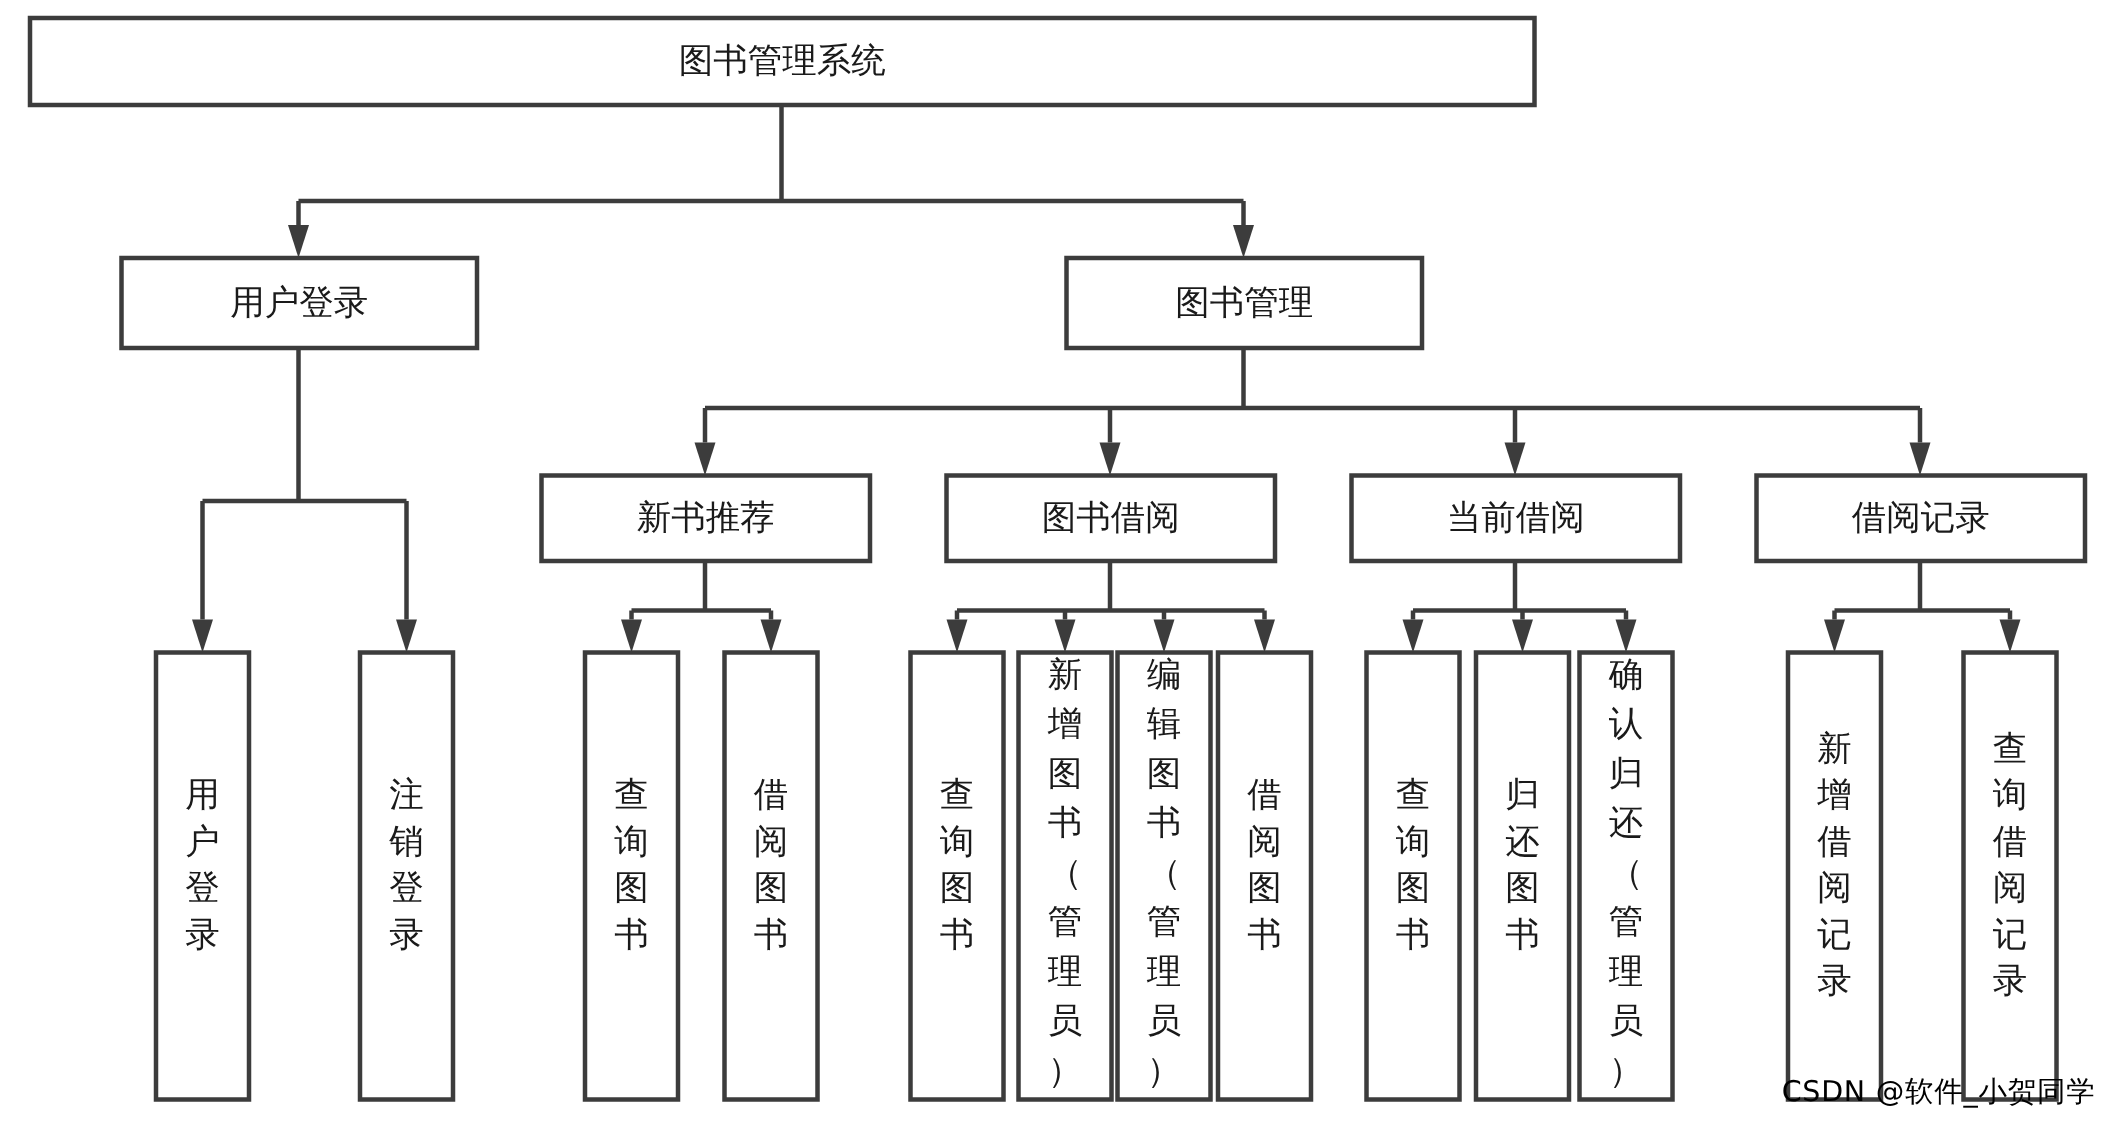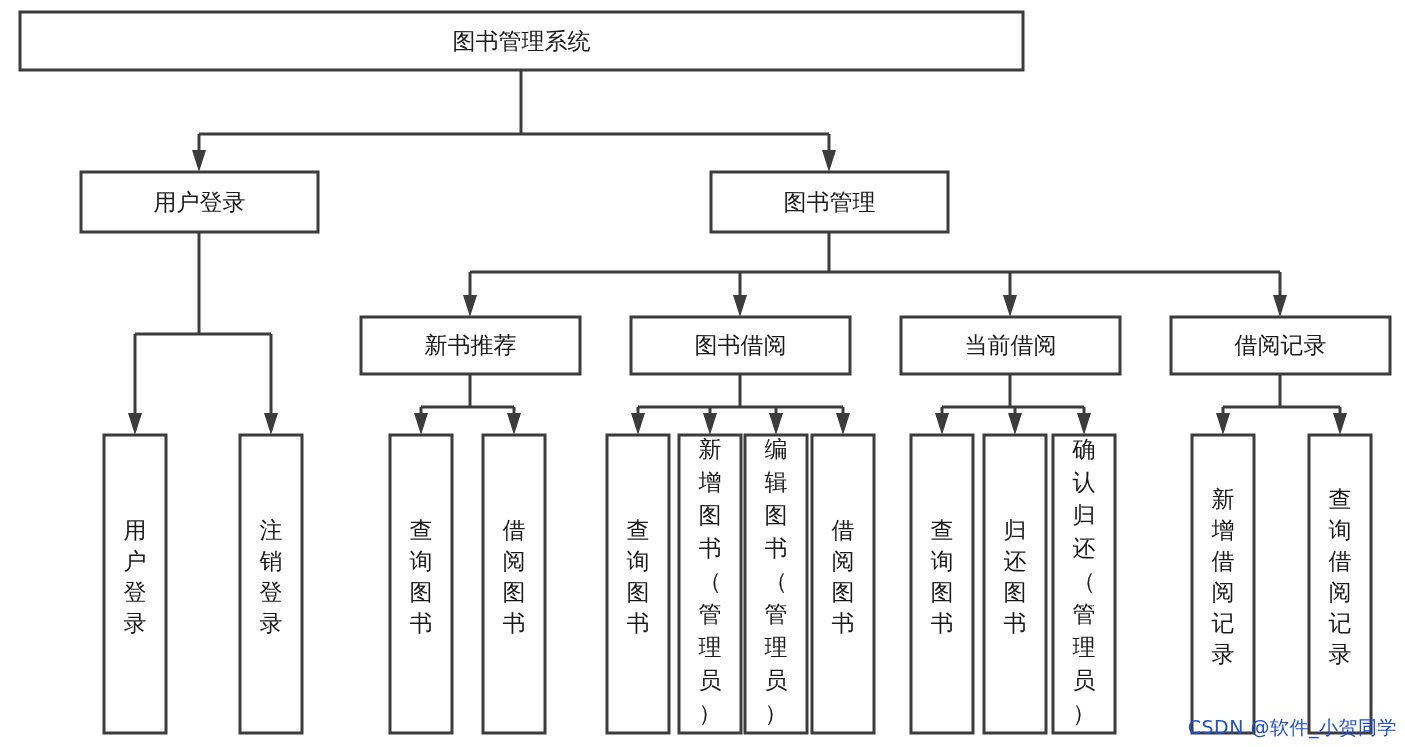--- a/index.html
+++ b/index.html
@@ -51,21 +51,21 @@
     font-family: "DejaVu Sans", "Liberation Sans", sans-serif;
     font-size: 23px;
     text-anchor: middle;
   }
   .watermark {
     position: absolute;
     right: 8px;
     bottom: 6px;
     font-family: "DejaVu Sans", "Liberation Sans", sans-serif;
     font-size: 19px;
-    color: #1d4ed8;
+    color: #000000;
     white-space: nowrap;
     letter-spacing: 0.5px;
     pointer-events: none;
     margin-left: 43px;
   }
 </style>
 </head>
 <body>
 
 <div id="diagram-root">

